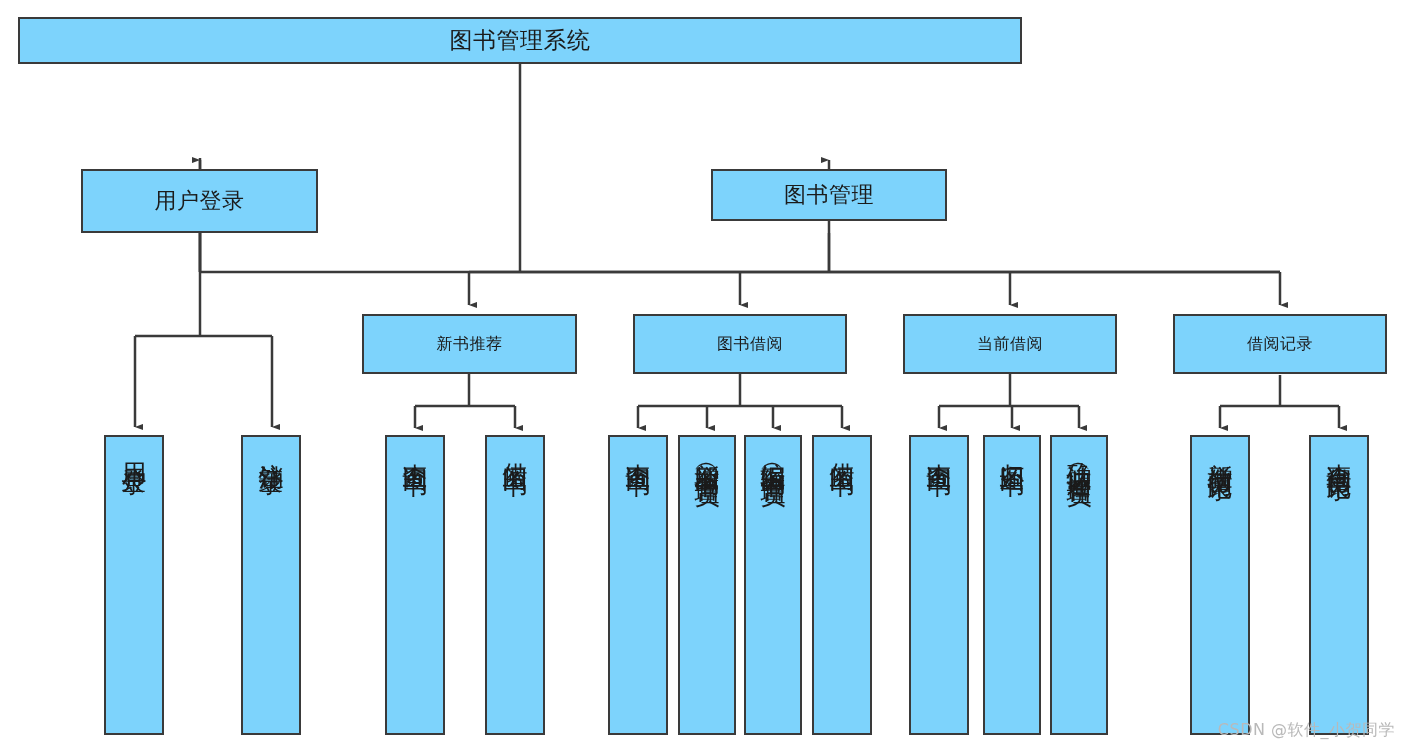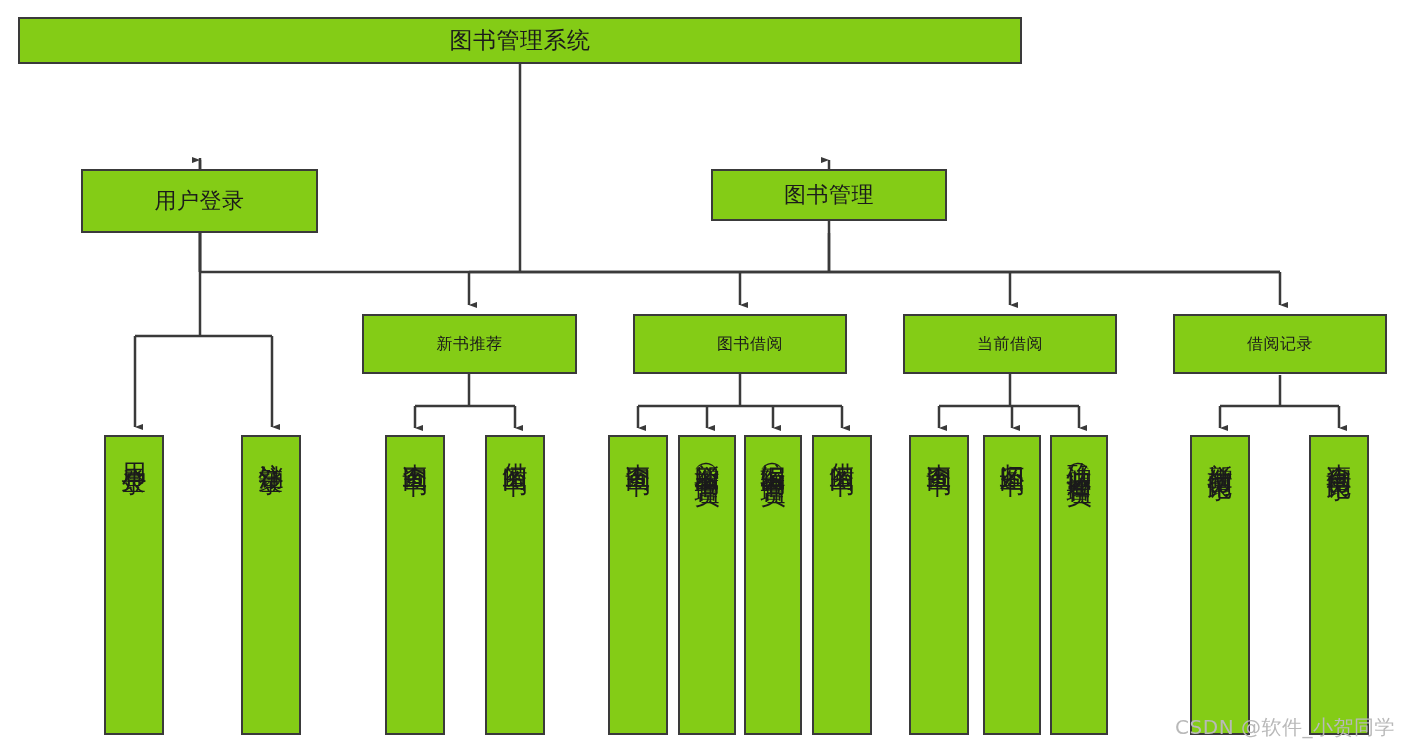--- a/index.html
+++ b/index.html
@@ -22,21 +22,21 @@
   svg.canvas {
     position: absolute;
     left: 0;
     top: 0;
     width: 1405px;
     height: 747px;
   }
   .node-box {
     position: absolute;
     box-sizing: border-box;
-    background: #84cc16;
+    background: #7dd3fc;
     border: 2.5px solid #3a3a3a;
     display: flex;
     align-items: center;
     justify-content: center;
     overflow: hidden;
   }
   .node-label {
     color: #1b1b1b;
     line-height: 1.05;
     white-space: nowrap;
@@ -54,21 +54,21 @@
   }
   .leaf {
     align-items: flex-start;
     justify-content: center;
     padding-top: 6px;
   }
   .watermark {
     position: absolute;
     right: 10px;
     bottom: 6px;
-    font-size: 20px;
+    font-size: 16px;
     color: #b9b9b9;
     white-space: nowrap;
     letter-spacing: 0.5px;
     pointer-events: none;
   }
 </style>
 </head>
 <body>
 
 <div id="diagram-root">

